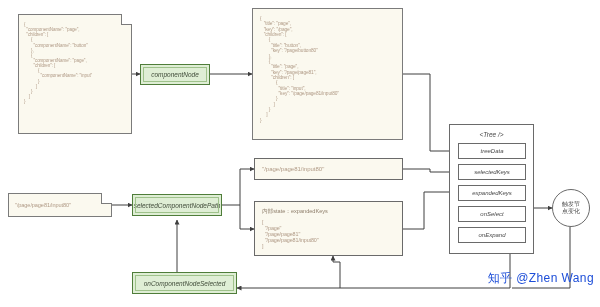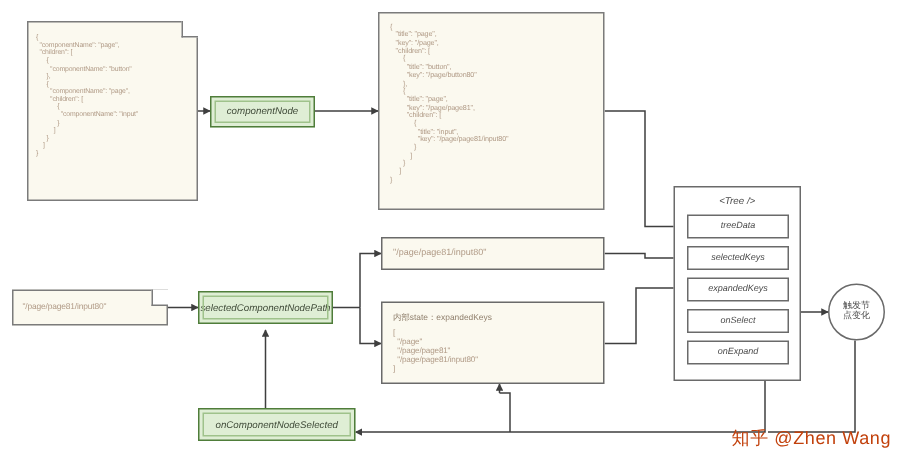--- a/index.html
+++ b/index.html
@@ -122,23 +122,23 @@
     justify-content: center;
     text-align: center;
     font-size: 6px;
     color: #4a4a4a;
     line-height: 1.25;
   }
 
   .watermark {
     position: absolute;
     right: 6px;
-    bottom: 6px;
+    bottom: 20px;
     font-size: 12px;
-    color: #c2410c;
+    color: #1d4ed8;
     letter-spacing: 0.4px;
     user-select: none;
   }
 </style>
 </head>
 <body>
 
 <div id="canvas">
 
   <svg id="wires" viewBox="0 0 600 307" width="600" height="307">

